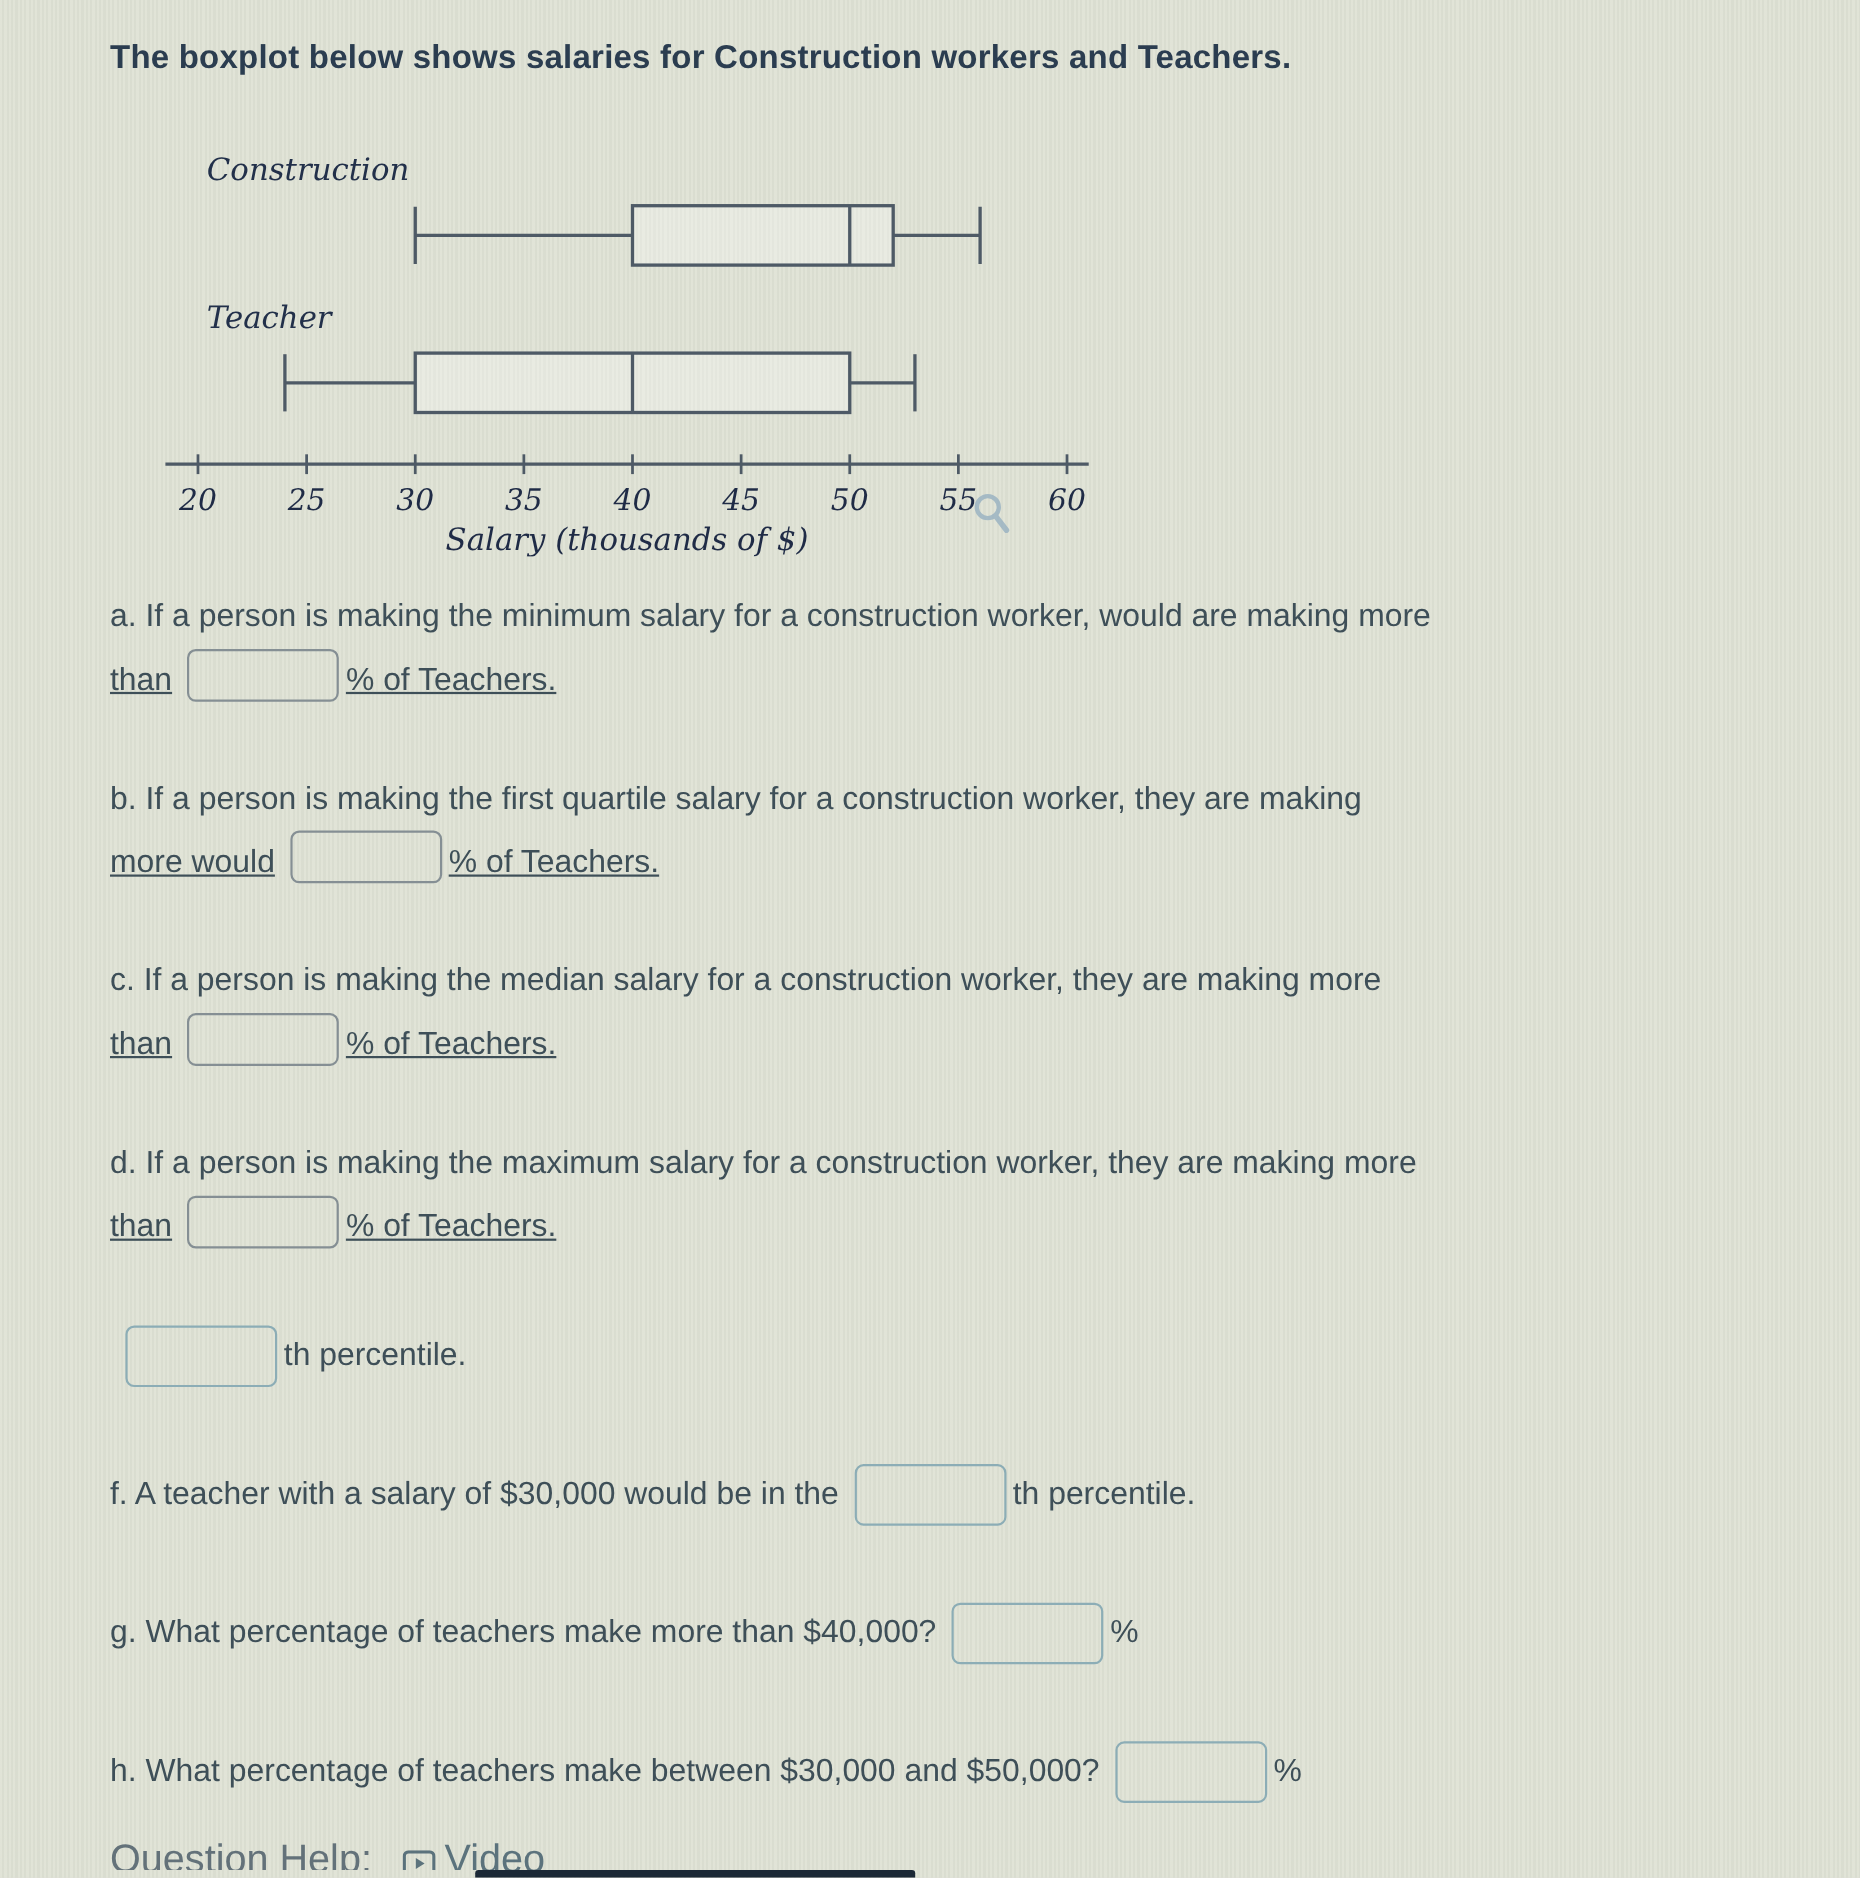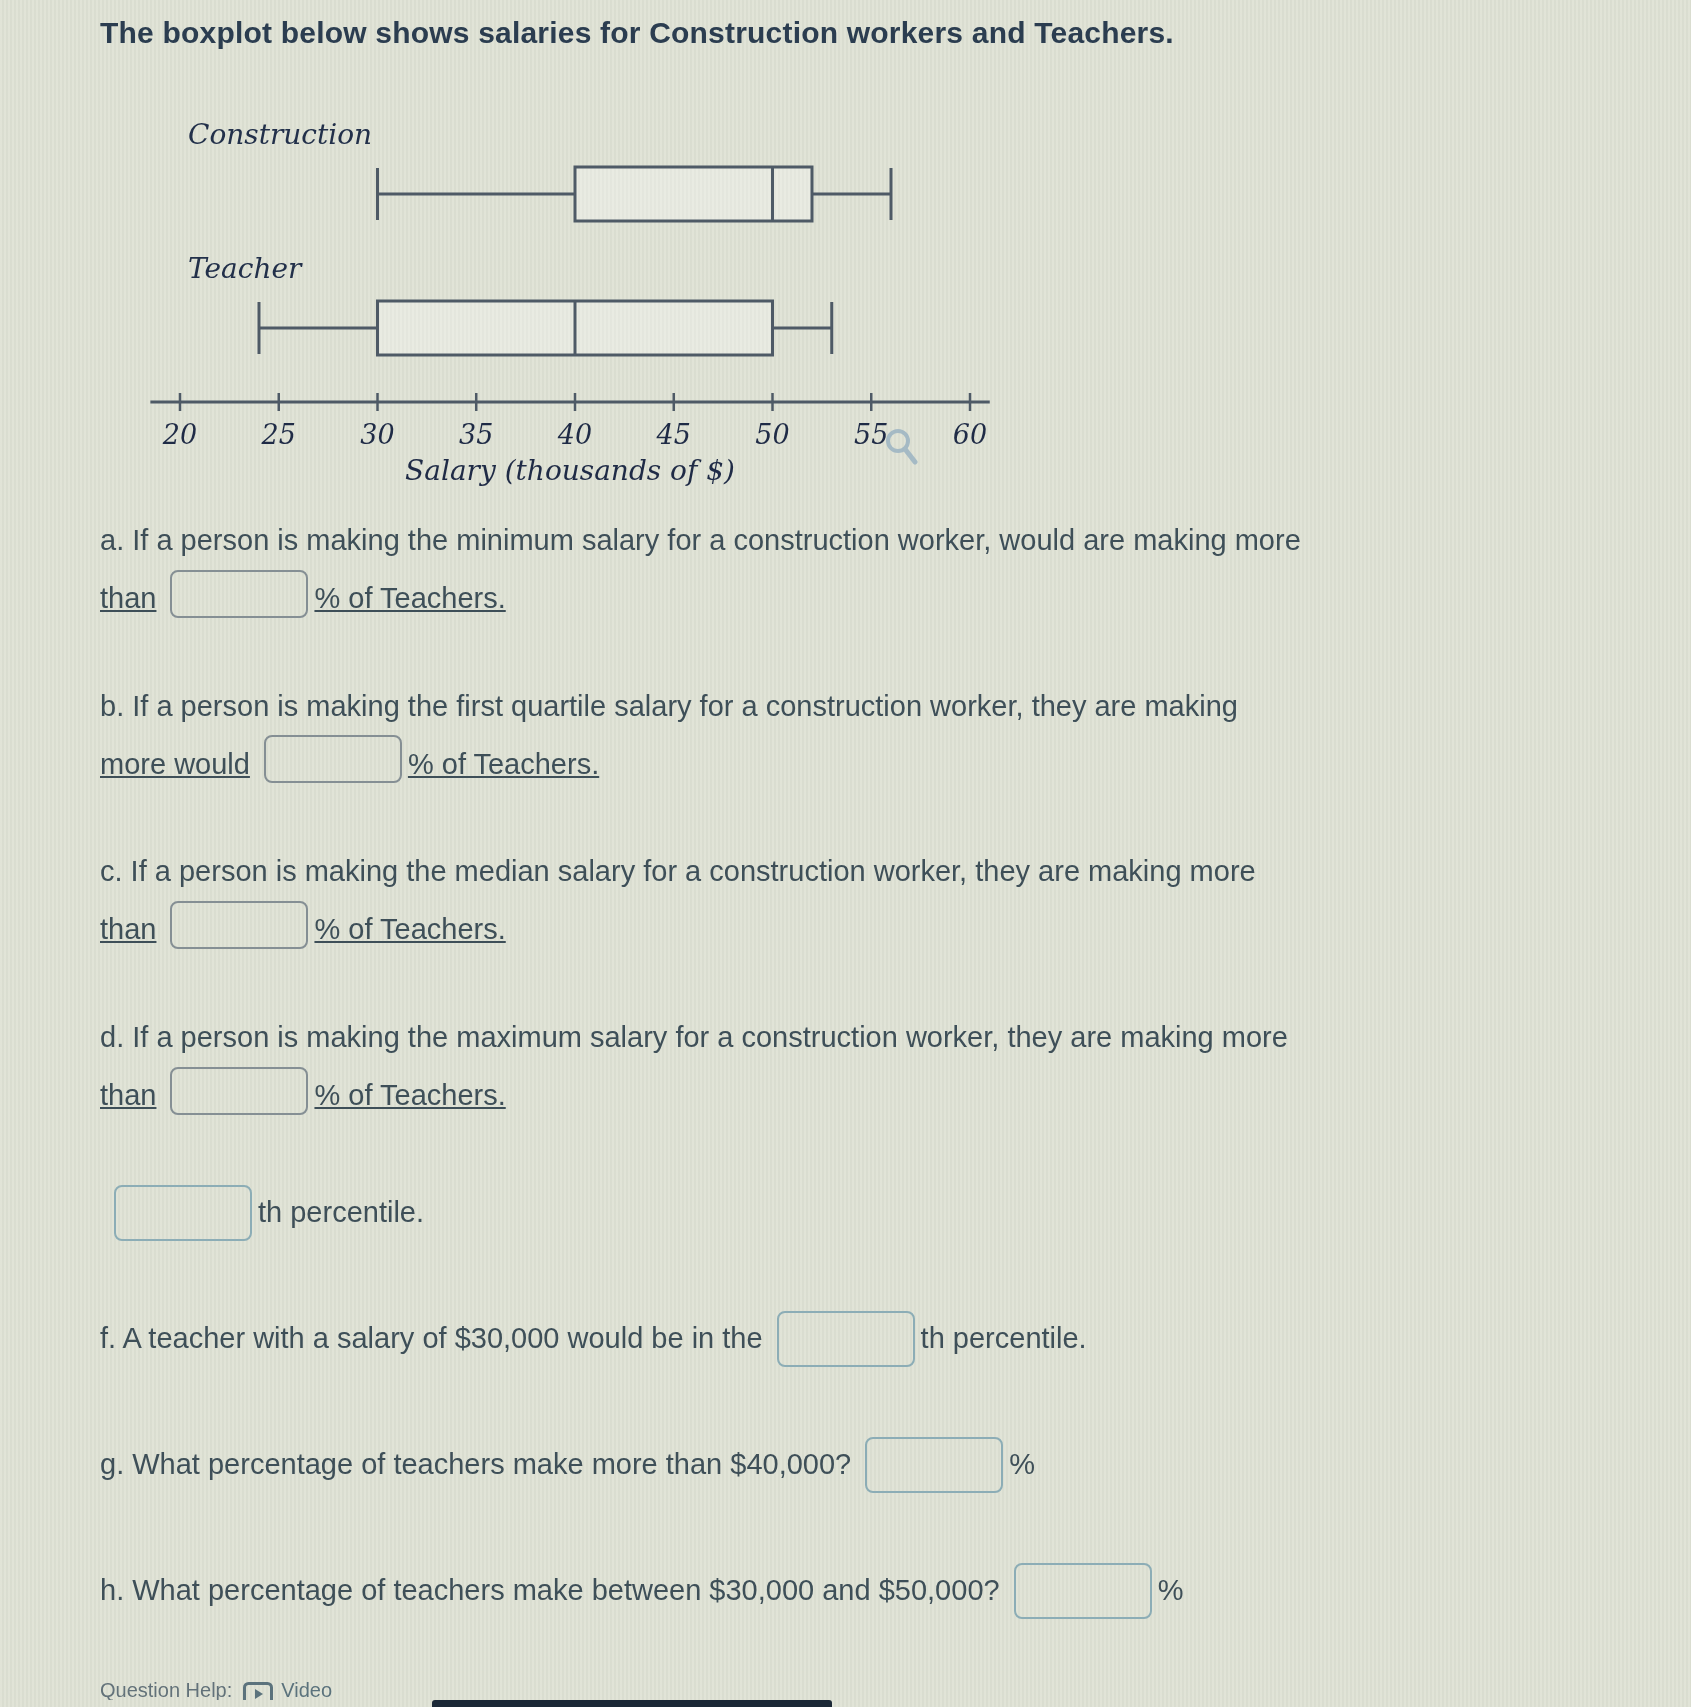--- a/index.html
+++ b/index.html
@@ -6,21 +6,21 @@
   body {
     width:1691px; height:1707px;
     position:relative; overflow:hidden;
     font-family:"Liberation Sans", sans-serif;
     color:#3e4f58;
     background-color:#dfe2d5;
     background-image:repeating-linear-gradient(90deg,
       rgba(255,255,255,0.06) 0 2px,
       rgba(90,100,90,0.04) 2px 4px);
   }
-  .content { padding:16px 60px 0 100px; }
+  .content { padding:36px 60px 0 100px; }
   h1.title {
     margin:0 0 46px 0;
     font-size:30px; font-weight:bold; color:#2b3d50;
     letter-spacing:0.2px;
   }
   .chart-wrap { position:relative; width:900px; height:400px; margin-bottom:26px;text-align:right; }
   .plot-label { font:italic 28px "DejaVu Serif", serif; fill:#22304a; }
   .tick-label { font:italic 27px "DejaVu Serif", serif; fill:#1f2b46; text-anchor:middle; }
   .axis-label { font:italic 28px "DejaVu Serif", serif; fill:#1f2b46; text-anchor:middle; }
   .magnifier { position:absolute; left:782px; top:330px; width:40px; height:44px; cursor:pointer; opacity:0.75; }
@@ -36,22 +36,22 @@
     font-size:26px; color:#3e4f58; padding:0 10px;
     box-sizing:border-box;
     outline:none;
   }
   .q.inline-q { display:flex; align-items:center; }
   .q.inline-q .answer-input { height:56px; border-color:#8cadb6; }
 
   .footer {
     position:absolute; left:100px; top:1668px;
     height:32px; overflow:hidden;
-    font-size:20px; color:#4e5f6a; opacity:0.85;
-    display:flex; align-items:flex-start; gap:11px;
+    font-size:36px; color:#4e5f6a; opacity:0.85;
+    display:flex; align-items:flex-start; gap:28px;
     line-height:44px;
     text-align:right;
   }
   .footer .vid { display:inline-flex; align-items:center; gap:8px; color:#45606e; cursor:pointer; }
   .footer svg { margin-top:8px; }
   .bottom-bar {
     position:absolute; left:432px; bottom:0;
     width:400px; height:7px;
     background:#1b2836; border-radius:3px 3px 0 0;
   }

